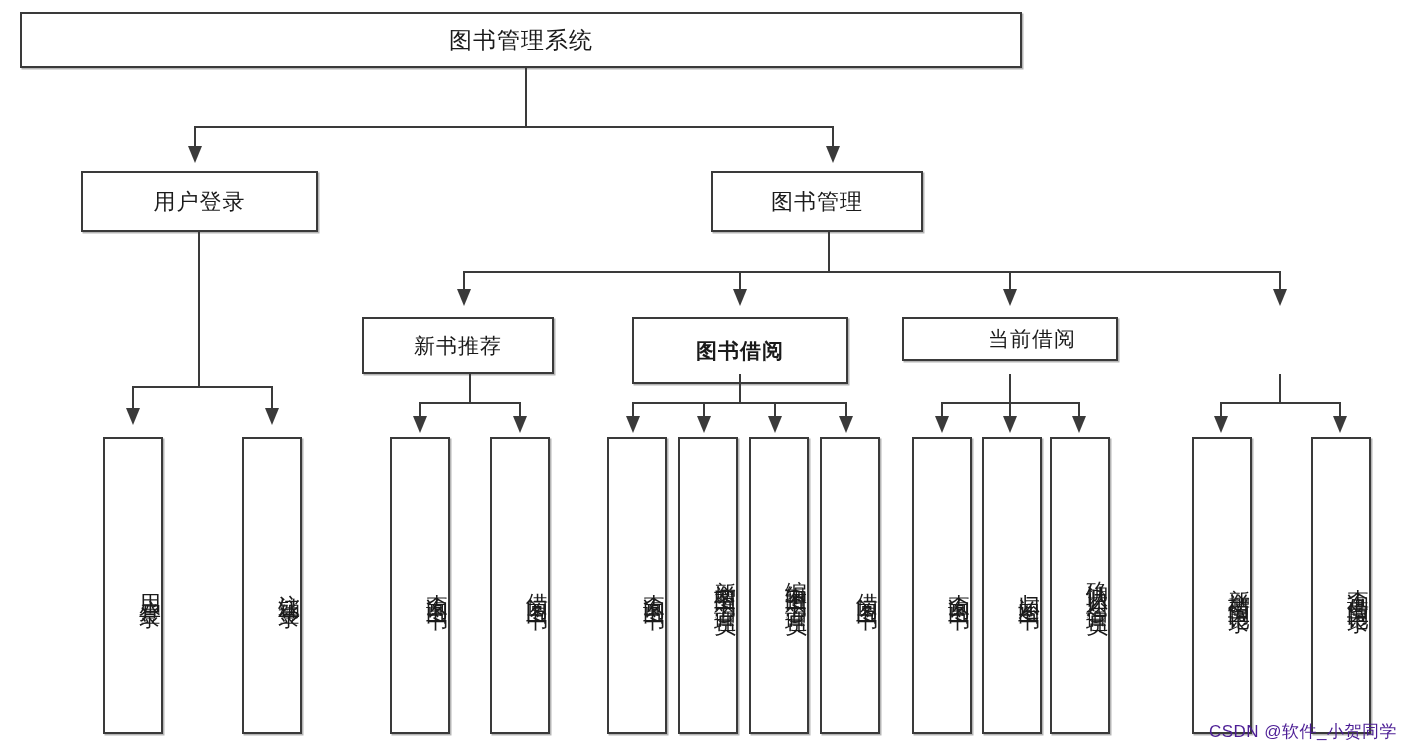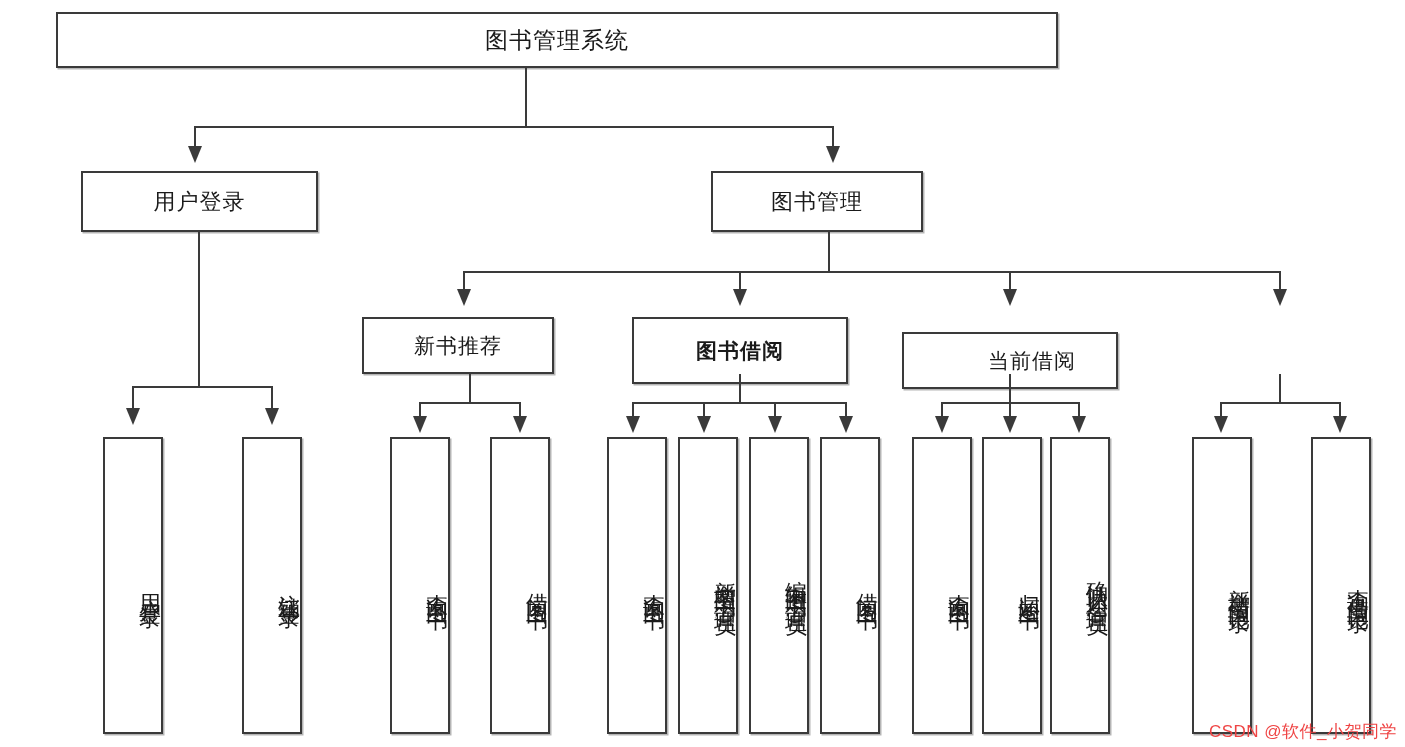--- a/index.html
+++ b/index.html
@@ -67,31 +67,31 @@
     height: 0;
     border-left: 7px solid transparent;
     border-right: 7px solid transparent;
     border-top: 17px solid #3a3a3a;
   }
   .watermark {
     position: absolute;
     right: 8px;
     bottom: 4px;
     font-size: 17px;
-    color: #ef4444;
+    color: #4c1d95;
     letter-spacing: 0.5px;
     white-space: nowrap;
   }
 </style>
 </head>
 <body>
 
 <div id="canvas">
 
-  <div class="node level1" style="left:20px; top:12px; width:1002px; height:56px;margin-left:36px;">
+  <div class="node level1" style="left:20px; top:12px; width:1002px; height:56px;">
     <span>图书管理系统</span>
   </div>
 
   <div class="edge v" style="left:525px; top:68px; width:2px; height:58px;"></div>
 
   <div class="edge h" style="left:194px; top:126px; width:640px; height:2px;"></div>
 
   <div class="edge v" style="left:194px; top:126px; width:2px; height:22px;"></div>
   <div class="arrow" style="left:188px; top:146px;"></div>
   <div class="edge v" style="left:832px; top:126px; width:2px; height:22px;"></div>
@@ -121,21 +121,21 @@
   <div class="arrow" style="left:1003px; top:289px;"></div>
   <div class="edge v" style="left:1279px; top:271px; width:2px; height:20px;"></div>
   <div class="arrow" style="left:1273px; top:289px;"></div>
 
   <div class="node level3" style="left:362px; top:317px; width:192px; height:57px;">
     <span>新书推荐</span>
   </div>
   <div class="node level3" style="left:632px; top:317px; width:216px; height:67px;font-weight:bold;">
     <span>图书借阅</span>
   </div>
-  <div class="node level3" style="left:902px; top:332px; width:216px; height:57px;padding-left:44px;">
+  <div class="node level3" style="left:902px; top:317px; width:216px; height:44px;padding-left:44px;">
     <span>当前借阅</span>
   </div>
 
   <div class="edge v" style="left:469px; top:374px; width:2px; height:29px;"></div>
   <div class="edge h" style="left:419px; top:402px; width:101px; height:2px;"></div>
   <div class="edge v" style="left:419px; top:402px; width:2px; height:16px;"></div>
   <div class="arrow" style="left:413px; top:416px;"></div>
   <div class="edge v" style="left:519px; top:402px; width:2px; height:16px;"></div>
   <div class="arrow" style="left:513px; top:416px;"></div>
 

